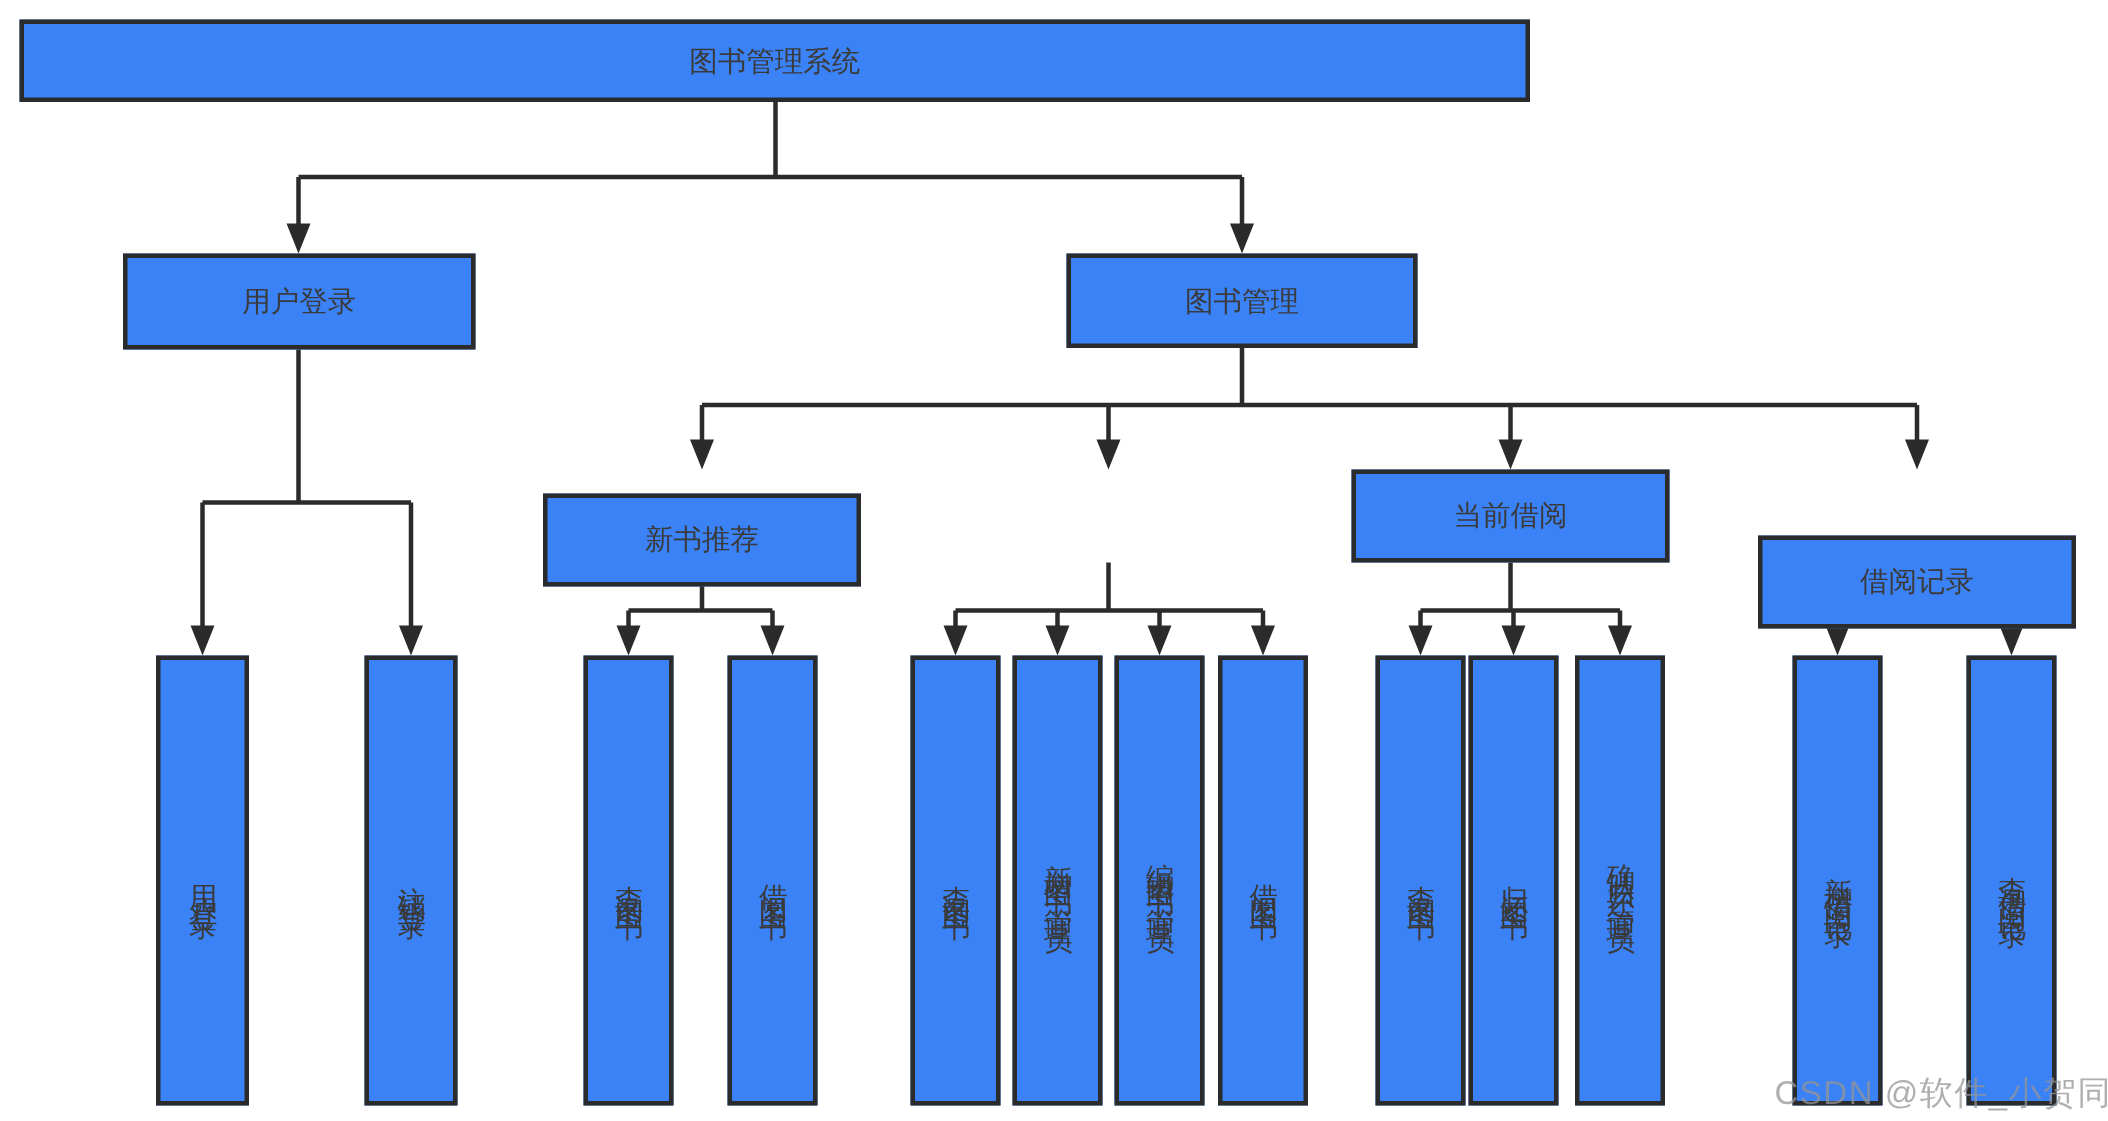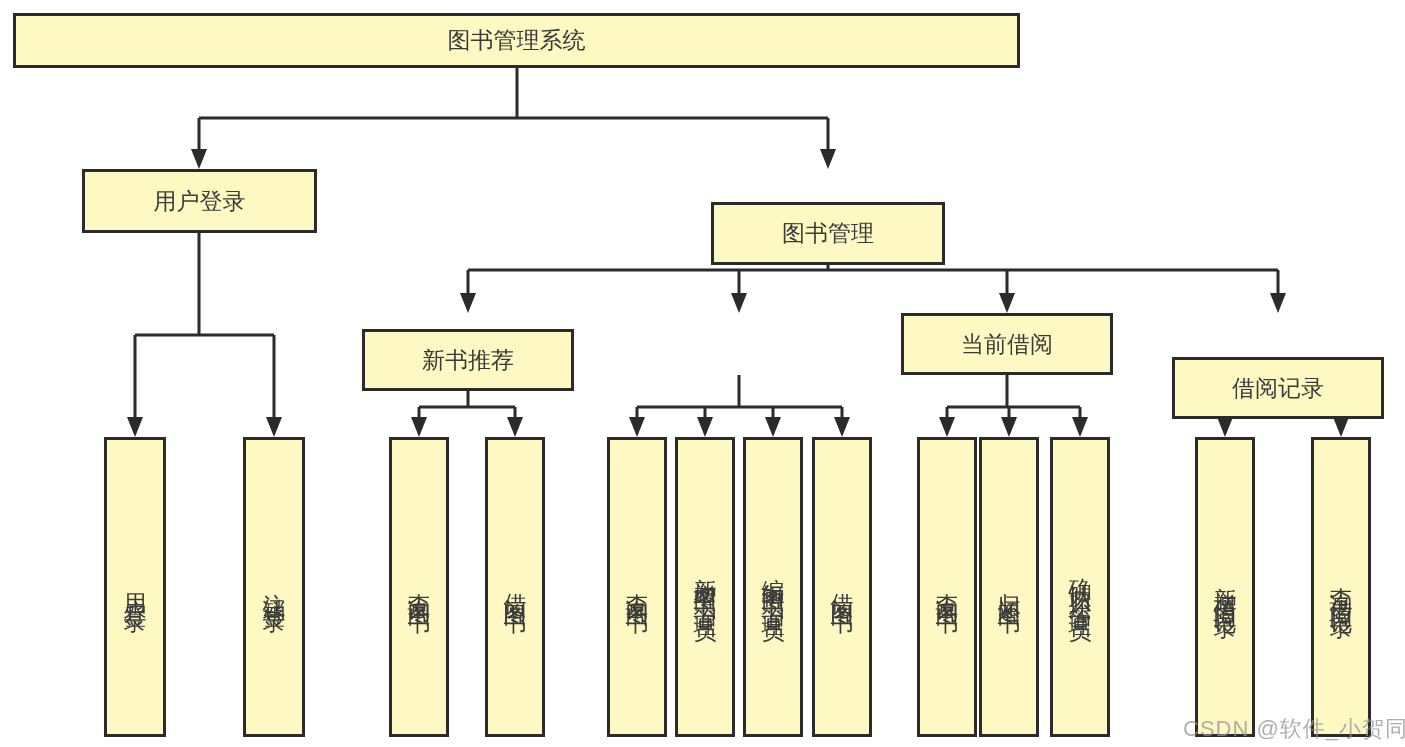--- a/index.html
+++ b/index.html
@@ -7,27 +7,27 @@
     position:relative;
     width:1405px;height:747px;
     background:#ffffff;
     font-family:"Liberation Sans","DejaVu Sans",sans-serif;
     overflow:hidden;
   }
   .edges{position:absolute;left:0;top:0;width:1405px;height:747px;}
   .node{
     position:absolute;
     box-sizing:border-box;
-    background:#fef9c3;
+    background:#3b82f6;
     border:3px solid #2b2b2b;
     display:flex;
     align-items:center;
     justify-content:center;
     color:#3a3a3a;
-    font-size:23px;
+    font-size:19px;
   }
   .node span{white-space:nowrap;}
   .node.v span{
     writing-mode:vertical-rl;
     text-orientation:mixed;
     letter-spacing:6px;
     white-space:normal;
     line-height:1;
   }
   .watermark{
@@ -70,21 +70,21 @@
       M1217,417 H1233 L1225,437 Z  M1333,417 H1349 L1341,437 Z"></path>
   </svg>
 
   <div class="node" style="left:13px;top:13px;width:1007px;height:55px;">
     <span>图书管理系统</span>
   </div>
 
   <div class="node" style="left:82px;top:169px;width:235px;height:64px;">
     <span>用户登录</span>
   </div>
-  <div class="node" style="left:711px;top:169px;width:234px;height:63px;margin-top:33px;">
+  <div class="node" style="left:711px;top:169px;width:234px;height:63px;">
     <span>图书管理</span>
   </div>
 
   <div class="node" style="left:362px;top:313px;width:212px;height:62px;margin-top:16px;">
     <span>新书推荐</span>
   </div>
   <div class="node" style="left:901px;top:313px;width:212px;height:62px;text-align:center;">
     <span>当前借阅</span>
   </div>
   <div class="node" style="left:1172px;top:313px;width:212px;height:62px;margin-top:44px;">

